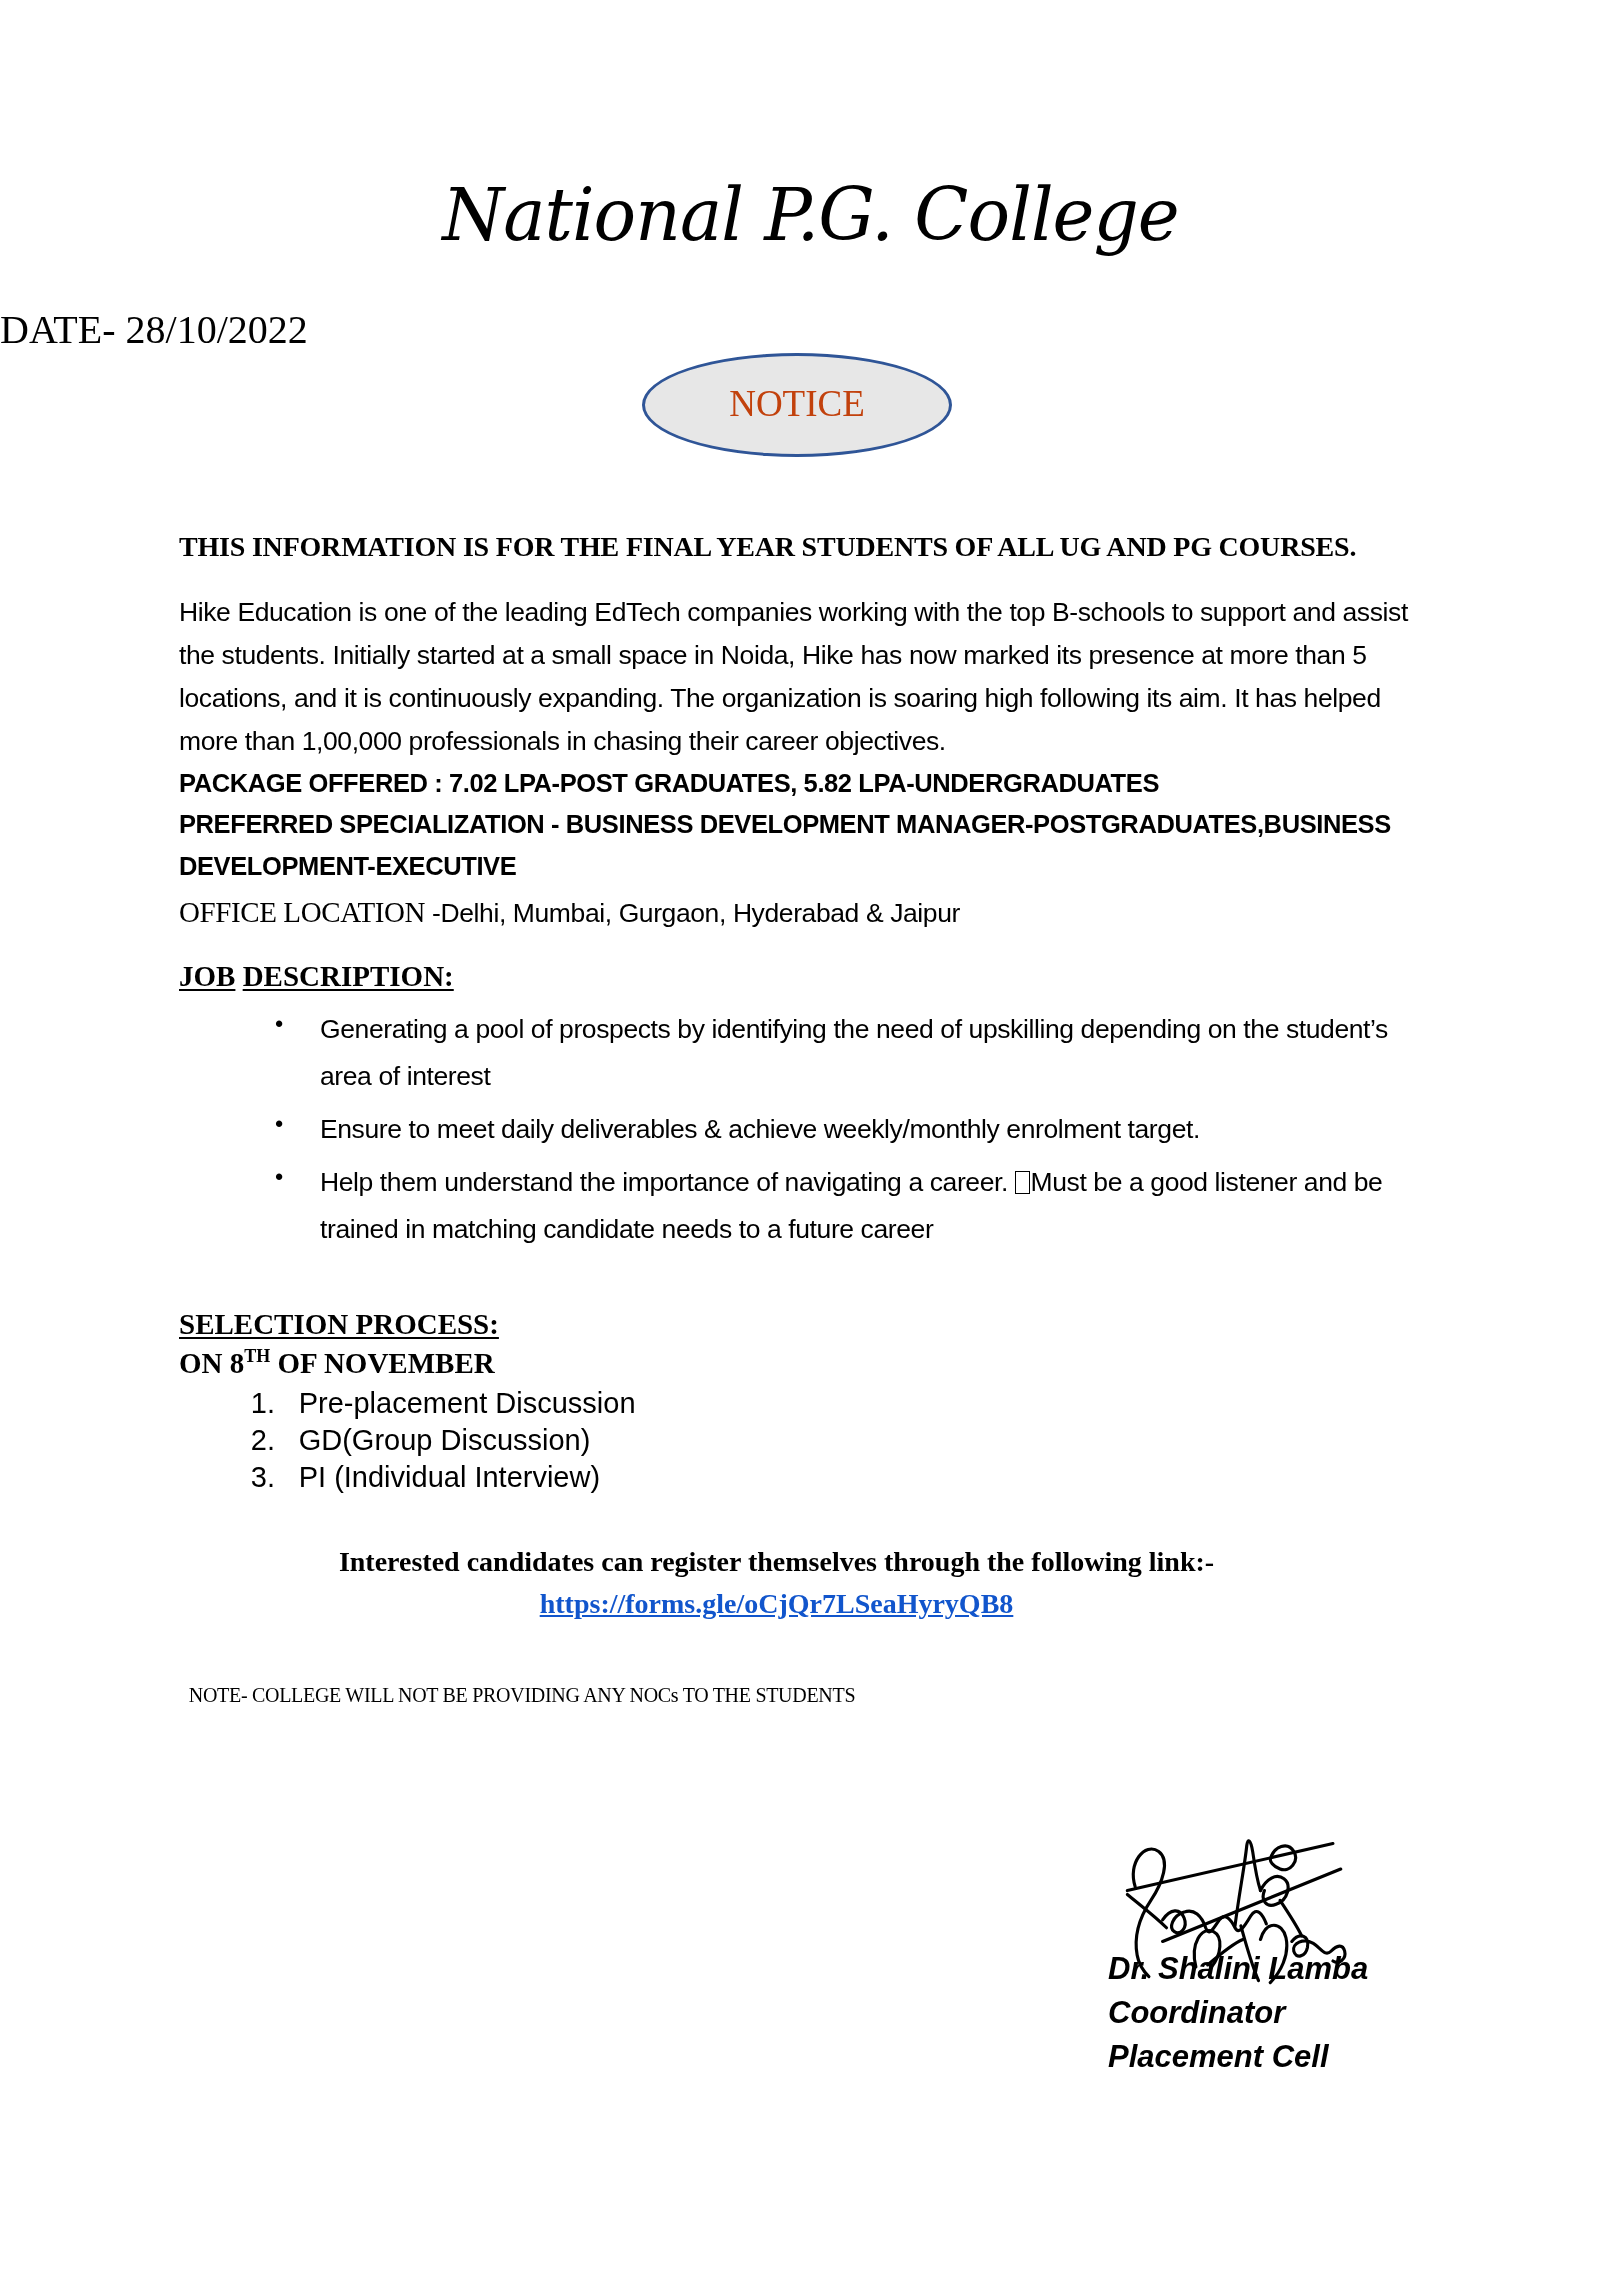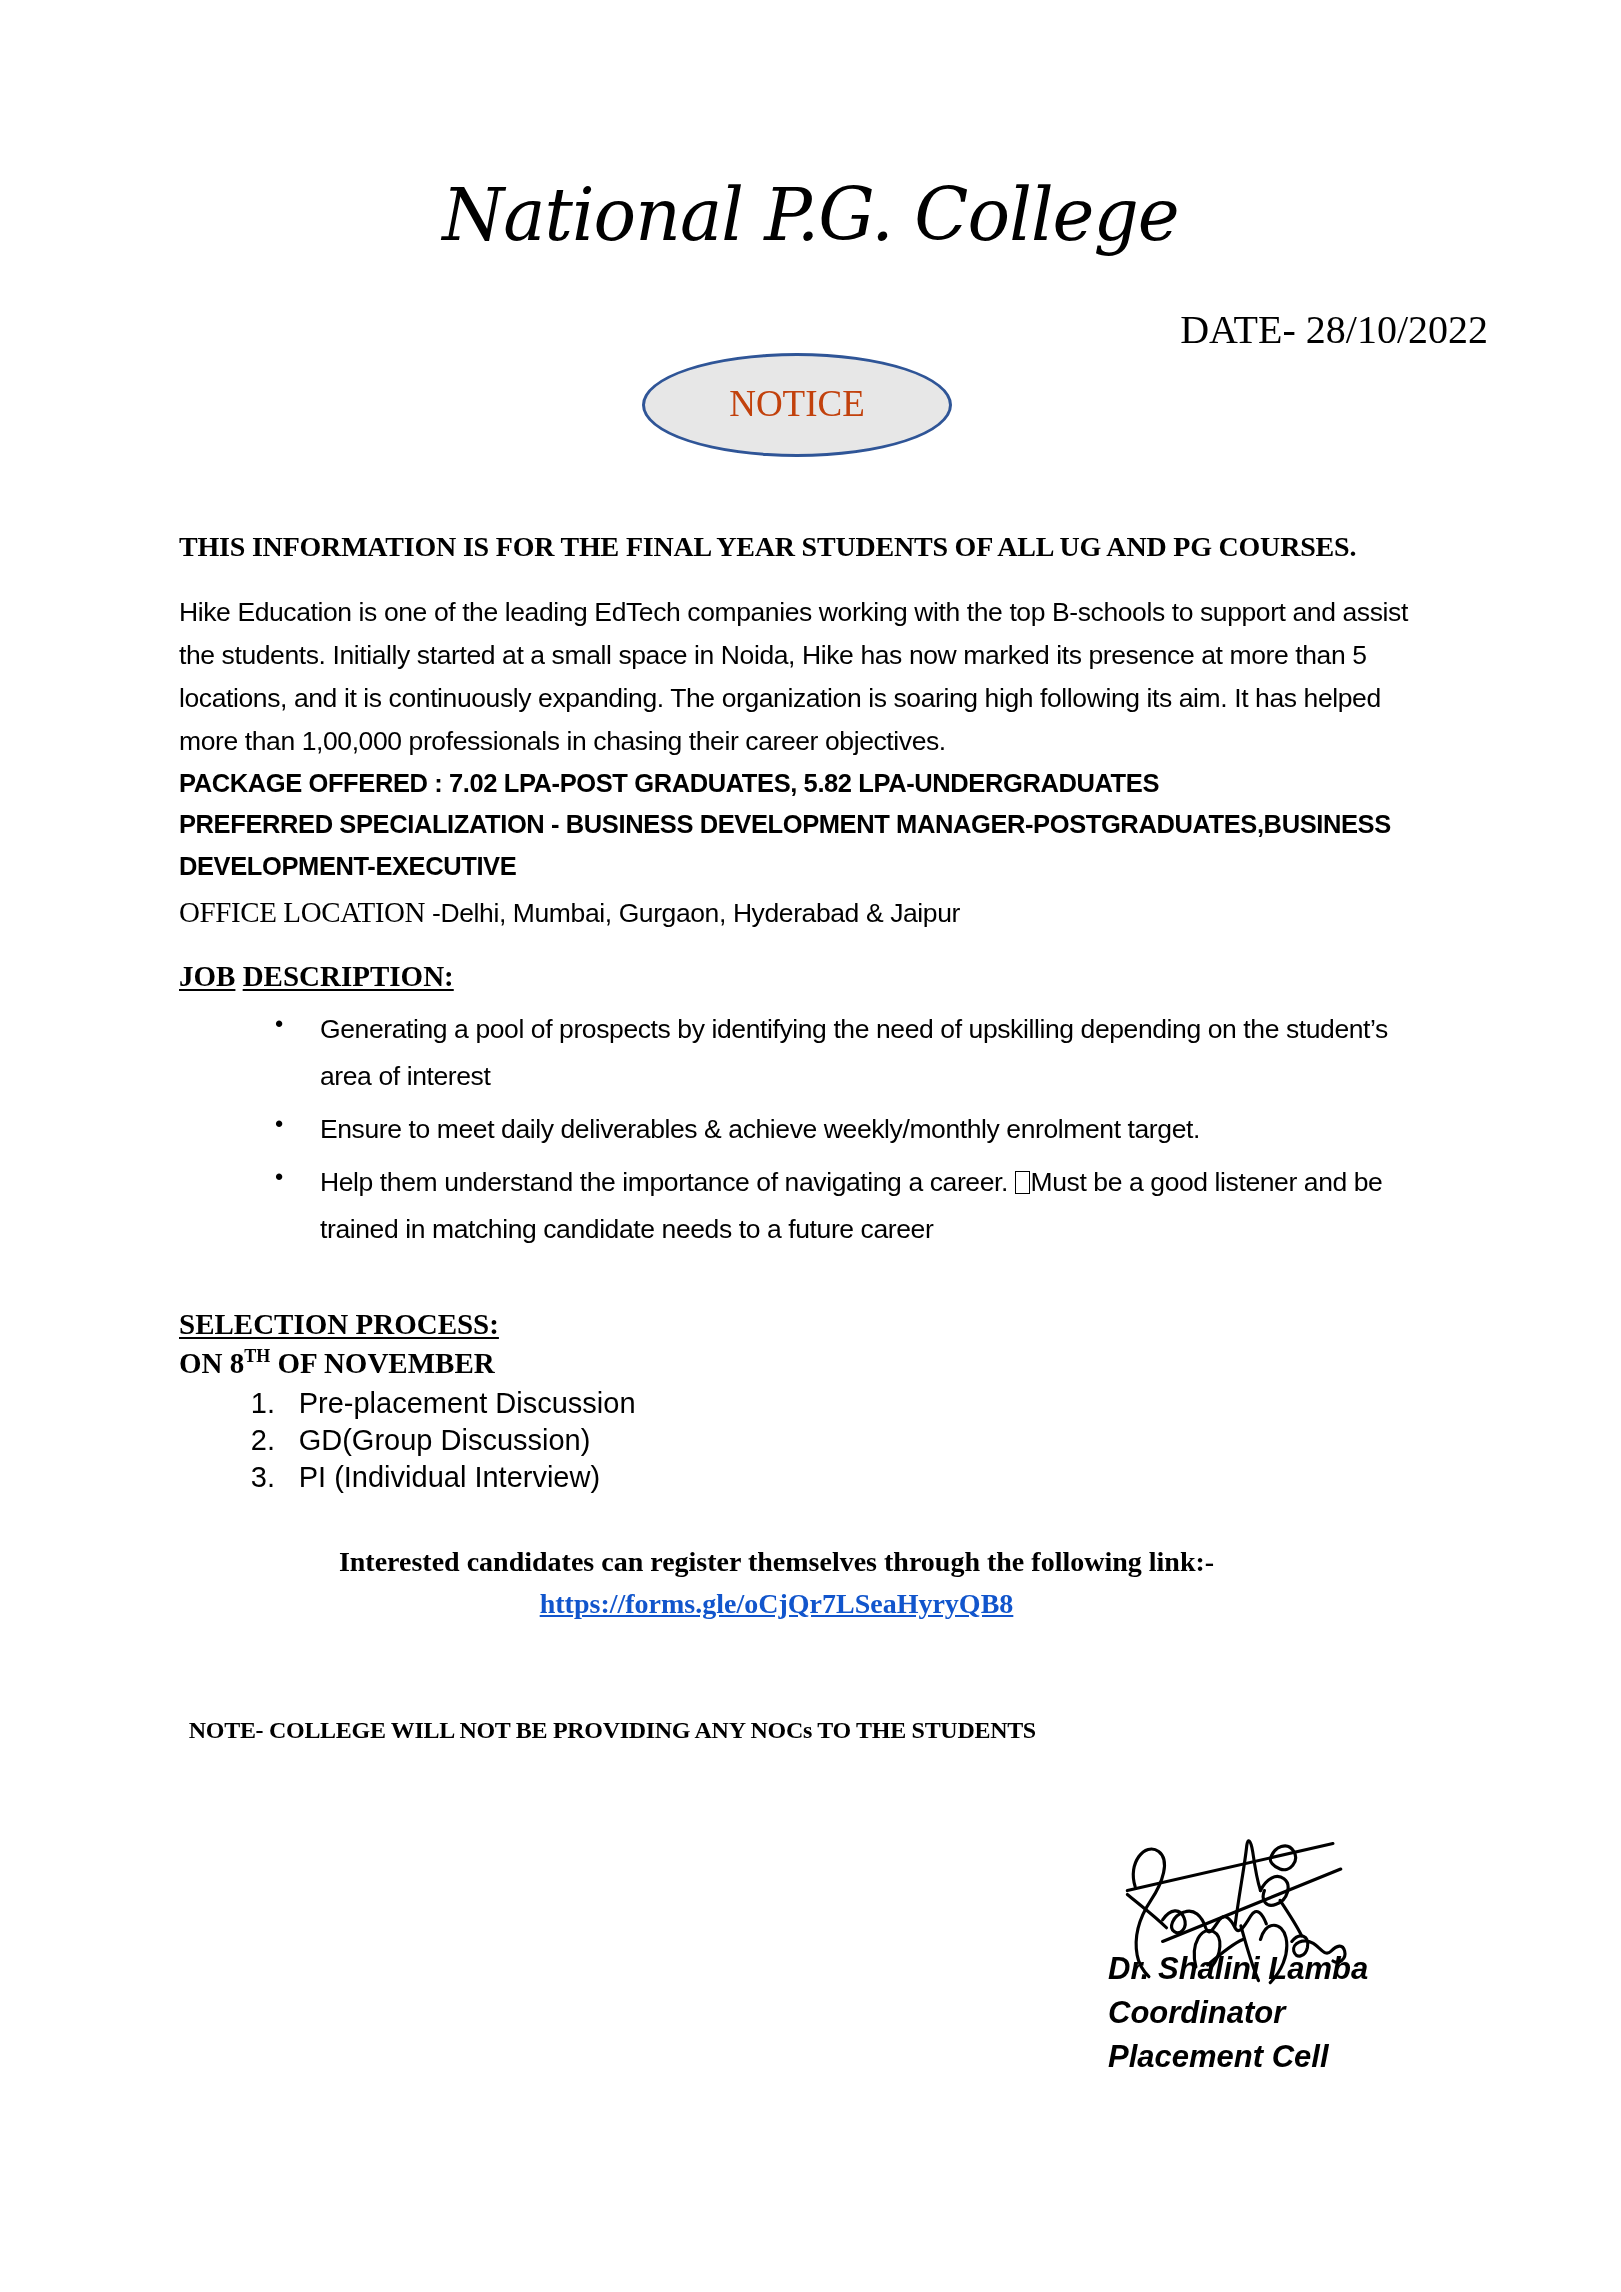--- a/index.html
+++ b/index.html
@@ -33,23 +33,22 @@
     font-weight: 400;
     font-size: 73px;
     letter-spacing: -1px;
     line-height: 1;
     transform: scaleX(0.97);
   }
 
   .date-line {
     position: absolute;
     top: 310px;
-    left: 10px;
+    left: 0;
     width: 1478px;
-    text-align: right;
     font-family: "Liberation Serif", serif;
     font-size: 40px;
     line-height: 1;
   }
 
   .notice-oval {
     position: absolute;
     top: 353px;
     left: 642px;
     width: 304px;
@@ -207,24 +206,24 @@
     font-weight: bold;
     font-size: 28px;
     color: #1155cc;
     text-decoration: underline;
     text-underline-offset: 2px;
     line-height: 1.5;
     display: inline-block;
   }
 
   .note-line {
-    margin-top: 90px;
-    font-family: "Liberation Serif", serif;
-    font-weight: bold;
-    font-size: 24px;
+    margin-top: 57px;
+    font-family: "Liberation Serif", serif;
+    font-weight: normal;
+    font-size: 20px;
     line-height: 1.3;
     padding-left: 9.8px;
     letter-spacing: -0.3px;
   }
 
   
   .signature-block {
     position: absolute;
     top: 1818px;
     left: 1108px;

